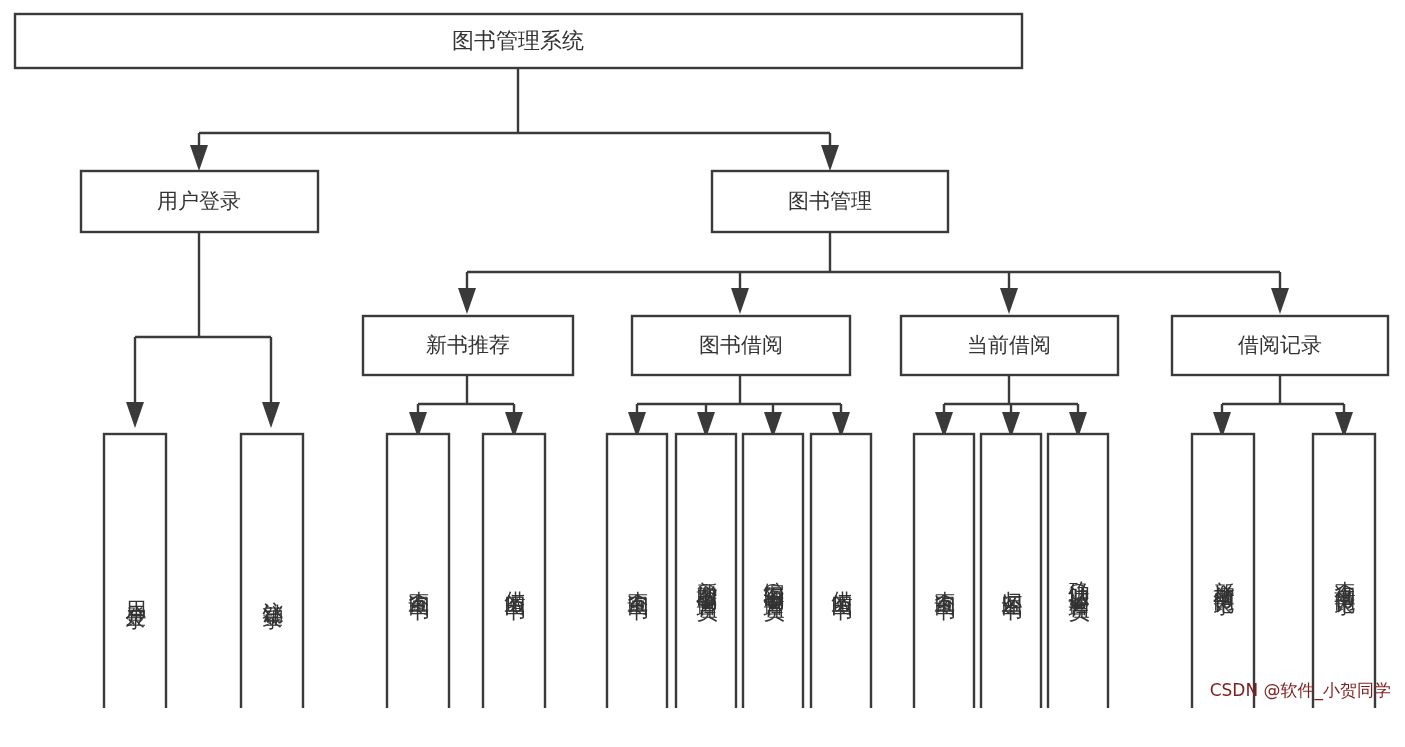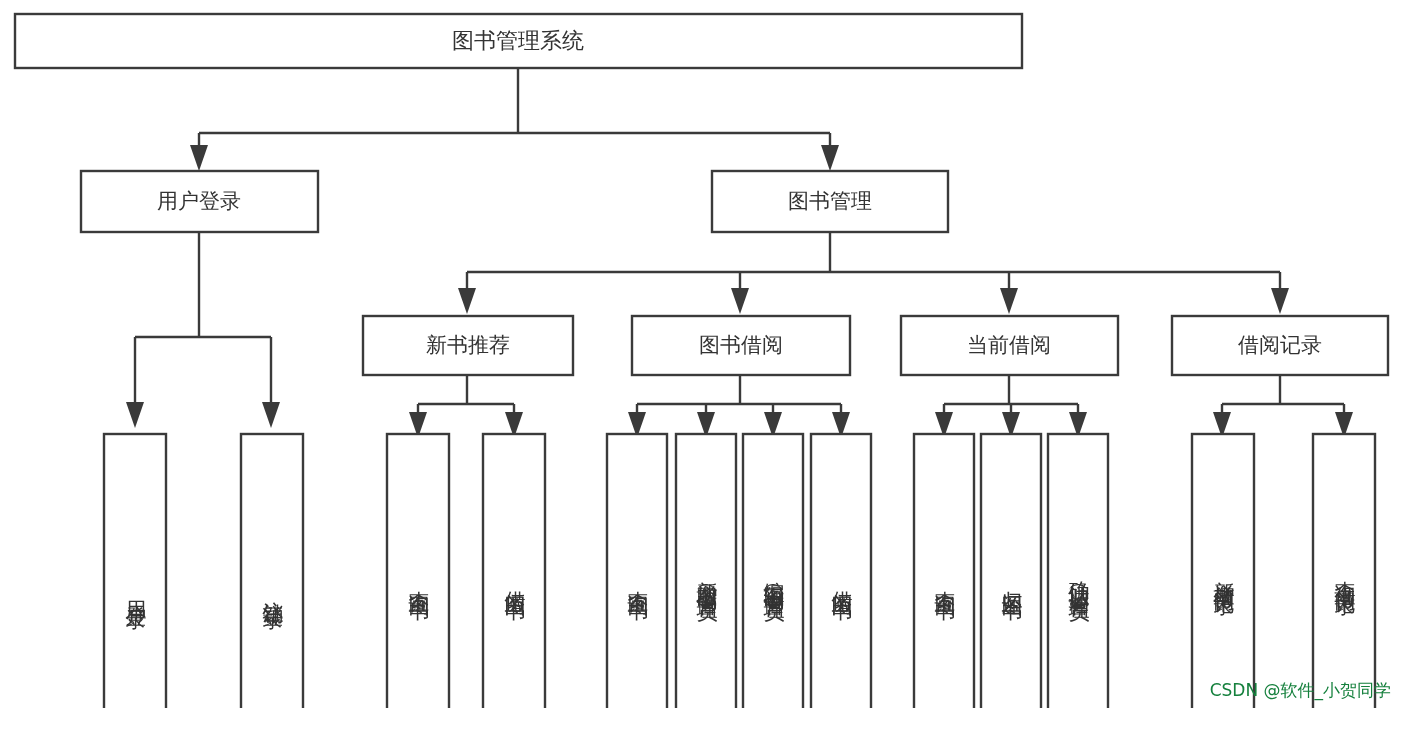--- a/index.html
+++ b/index.html
@@ -58,21 +58,21 @@
     writing-mode: vertical-rl;
     text-orientation: upright;
     letter-spacing: 3px;
   }
   .watermark {
     position: absolute;
     right: 14px;
     bottom: 6px;
     font-family: "DejaVu Sans", "Liberation Sans", sans-serif;
     font-size: 17px;
-    color: #15803d;
+    color: #7f1d1d;
     white-space: nowrap;
     pointer-events: none;
   }
 </style>
 </head>
 <body>
 
 <div id="diagram-root">
 
   <svg id="tree-svg" viewBox="0 0 1405 747" xmlns="http://www.w3.org/2000/svg">

